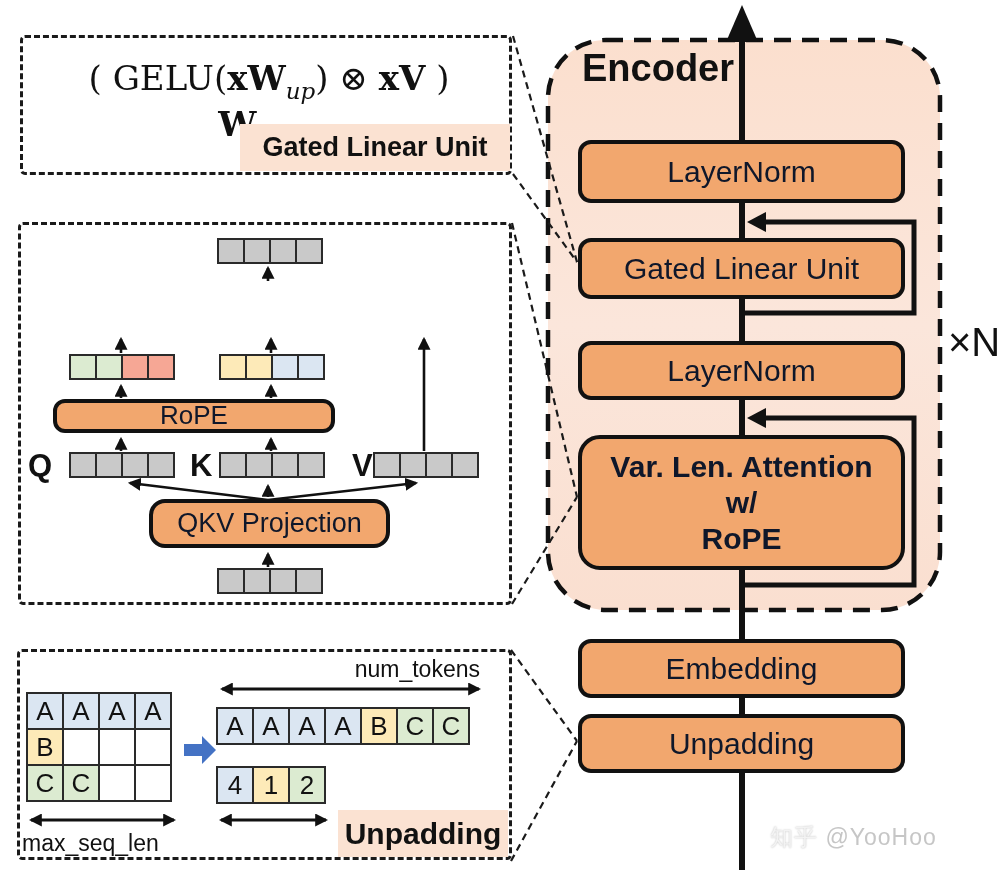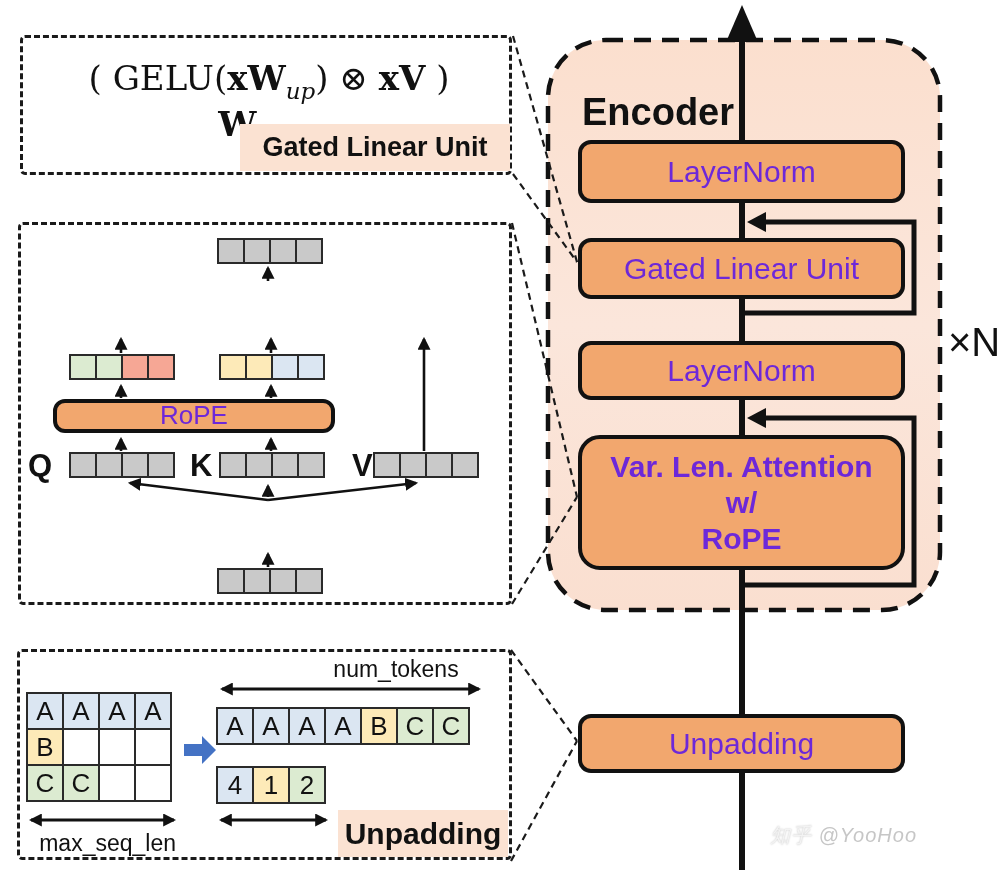--- a/index.html
+++ b/index.html
@@ -2,41 +2,41 @@
 <html><head>
 <meta charset="utf-8">
 <style>
   html,body{margin:0;padding:0;background:#fff;}
   #stage{position:relative;width:1006px;height:882px;background:#ffffff;overflow:hidden;
          font-family:"Liberation Sans",sans-serif;color:#111;}
   svg.layer{position:absolute;left:0;top:0;z-index:1;}
   .panel{position:absolute;border:3px dashed #1a1a1a;border-radius:5px;background:transparent;z-index:2;}
   .obox{position:absolute;background:#f2a76e;border:4px solid #111;border-radius:13px;
         display:flex;align-items:center;justify-content:center;text-align:center;
-        font-size:30px;font-weight:500;color:#6d28d9;z-index:3;box-sizing:border-box;line-height:1.2;}
+        font-size:30px;font-weight:500;color:#0f172a;z-index:3;box-sizing:border-box;line-height:1.2;}
   .cells{position:absolute;z-index:3;}
   .cells .row{display:flex;}
   .cells .row + .row{margin-top:-2px;}
   .cell{border:2px solid #2a2a2a;margin-left:-2px;display:flex;align-items:center;justify-content:center;
         font-weight:500;box-sizing:content-box;}
   .cell:first-child{margin-left:0;}
   .c26 .cell{width:24px;height:22px;}
   .c38 .cell{width:34px;height:34px;font-size:26px;}
   .lbl{position:absolute;z-index:3;font-size:23px;}
   .tag{position:absolute;background:#fbe2d2;font-weight:700;display:flex;align-items:center;justify-content:center;z-index:3;}
   .qkv-letter{position:absolute;z-index:3;font-size:31px;font-weight:600;}
   #formula{position:absolute;left:34px;top:58px;width:470px;z-index:3;text-align:center;
            font-family:"DejaVu Serif","Liberation Serif",serif;font-size:34px;}
   .s-p{font-style:normal;}
   .s-bi{font-weight:700;}
   .s-sub{font-size:23px;vertical-align:-9px;font-style:italic;}
   .s-subr{font-size:23px;vertical-align:-9px;font-style:normal;}
-  #encoder-title{position:absolute;left:582px;top:46px;z-index:3;font-size:38px;font-weight:800;line-height:1.18;margin-top:44px;}
+  #encoder-title{position:absolute;left:582px;top:46px;z-index:3;font-size:38px;font-weight:800;line-height:1.18;}
   #xn{position:absolute;left:948px;top:320px;z-index:3;font-size:40px;font-weight:500;}
-  #watermark{position:absolute;left:770px;top:822px;z-index:4;font-size:20px;letter-spacing:1px;font-style:italic;}
+  #watermark{position:absolute;left:770px;top:822px;z-index:4;font-size:23px;letter-spacing:1px;}
   #watermark .wm-brand{color:#f3f3f3;text-shadow:0 0 2px #bbb;}
   #watermark .wm-handle{color:#c6c6c6;}
   .attn-line{display:block;font-weight:bold;}
 </style>
 </head>
 <body>
 
 <div id="stage">
 
   <svg class="layer" width="1006" height="882" viewBox="0 0 1006 882">
@@ -147,30 +147,31 @@
     </div>
   <div class="qkv-letter" style="left:352px;top:448px;">V</div>
   <div class="cells c26" style="left:373px;top:452px;">
       <div class="row">
         <div class="cell" style="background: rgb(201, 201, 201);"></div>
         <div class="cell" style="background: rgb(201, 201, 201);"></div>
         <div class="cell" style="background: rgb(201, 201, 201);"></div>
         <div class="cell" style="background: rgb(201, 201, 201);"></div>
       </div>
     </div>
+  <div class="obox" style="left:149px;top:499px;width:241px;height:49px;font-size:27px;border-radius:16px;">QKV Projection</div>
   <div class="cells c26" style="left:217px;top:568px;">
       <div class="row">
         <div class="cell" style="background: rgb(201, 201, 201);"></div>
         <div class="cell" style="background: rgb(201, 201, 201);"></div>
         <div class="cell" style="background: rgb(201, 201, 201);"></div>
         <div class="cell" style="background: rgb(201, 201, 201);"></div>
       </div>
     </div>
 
-  <div class="lbl" style="left:296px;top:656px;width:200px;text-align:center;">num_tokens</div>
+  <div class="lbl" style="left:280px;top:656px;width:200px;text-align:right;">num_tokens</div>
   <div class="cells c38" style="left:26px;top:692px;">
       <div class="row">
         <div class="cell" style="background: rgb(219, 230, 242);">A</div>
         <div class="cell" style="background: rgb(219, 230, 242);">A</div>
         <div class="cell" style="background: rgb(219, 230, 242);">A</div>
         <div class="cell" style="background: rgb(219, 230, 242);">A</div>
       </div>
       <div class="row">
         <div class="cell" style="background: rgb(253, 234, 184);">B</div>
         <div class="cell" style="background: rgb(255, 255, 255);"></div>
@@ -195,39 +196,40 @@
         <div class="cell" style="background: rgb(220, 235, 209);">C</div>
       </div>
     </div>
   <div class="cells c38" style="left:216px;top:766px;">
       <div class="row">
         <div class="cell" style="background: rgb(219, 230, 242);">4</div>
         <div class="cell" style="background: rgb(253, 234, 184);">1</div>
         <div class="cell" style="background: rgb(220, 235, 209);">2</div>
       </div>
     </div>
-  <div class="lbl" style="left:16px;top:830px;width:160px;text-align:right;">max_seq_len</div>
+  <div class="lbl" style="left:22px;top:830px;width:160px;text-align:left;">max_seq_len</div>
   <div class="tag" style="left:338px;top:810px;width:170px;height:47px;font-size:30px;">Unpadding</div>
 
   <div id="encoder-title">
     <span>Encoder</span><br>
   </div>
   <div id="xn">×N</div>
 
   <div class="obox" style="left:578px;top:140px;width:327px;height:63px;">LayerNorm</div>
   <div class="obox" style="left:578px;top:238px;width:327px;height:61px;">Gated Linear Unit</div>
   <div class="obox" style="left:578px;top:341px;width:327px;height:59px;">LayerNorm</div>
   <div class="obox" style="left:578px;top:435px;width:327px;height:135px;border-radius:22px;">
     <div>
       <span class="attn-line">Var. Len. Attention</span>
       <span class="attn-line">w/</span>
       <span class="attn-line">RoPE</span>
     </div>
   </div>
 
+  <div class="obox" style="left:578px;top:639px;width:327px;height:59px;">Embedding</div>
   <div class="obox" style="left:578px;top:714px;width:327px;height:59px;">Unpadding</div>
 
   <div id="watermark">
     <span class="wm-brand">知乎</span>
     <span class="wm-handle"> <span>@YooHoo</span></span>
   </div>
 
 </div>
 
 </body></html>

